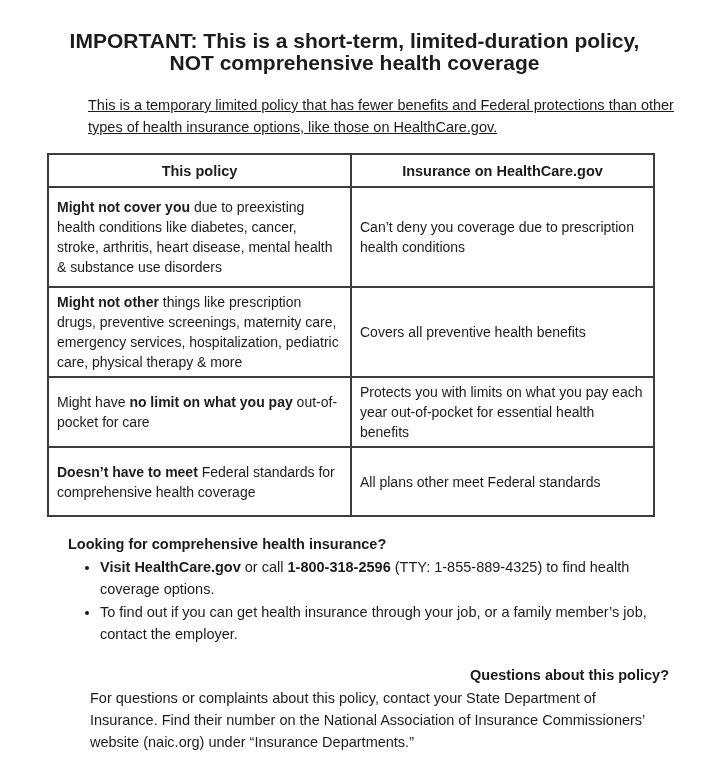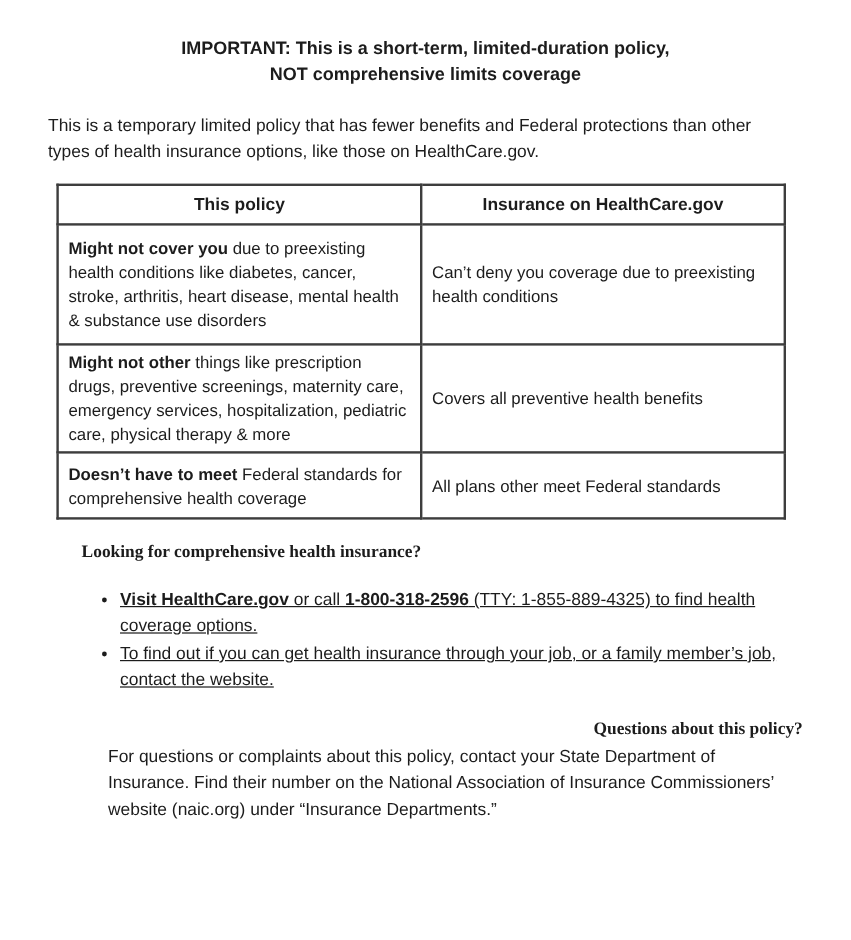--- a/index.html
+++ b/index.html
@@ -8,30 +8,31 @@
     width: 709px; height: 783px;
     font-family: "Liberation Sans", sans-serif;
     color: #1c1c1c;
     overflow: hidden;
   }
   .page { width: 709px; height: 783px; background: #ffffff; position: relative; }
 
   .doc-title {
     margin-top: 30px;
     text-align: center;
-    font-size: 15px;
+    font-size: 21px;
     font-weight: bold;
     line-height: 22px;
   }
 
   .intro {
-    margin: 20px 40px 0 40px;
+    margin: 20px 40px 0 88px;
     width: 600px;
     font-size: 14.5px;
     line-height: 22px;
+    text-decoration: underline;
   }
 
   table.compare {
     margin: 15px 0 0 47px;
     width: 608px;
     border-collapse: collapse;
     table-layout: fixed;
     font-size: 14px;
     line-height: 20px;
   }
@@ -50,84 +51,86 @@
   }
   table.compare td {
     padding: 4px 8px;
     vertical-align: middle;
     text-align: left;
   }
   tr.tr0 { height: 100px; }
   tr.tr1 { height: 84px; }
   tr.tr2 { height: 61px; }
   tr.tr3 { height: 65px; }
-  tr.tr4 { height: 55px; }
+  tr.tr4 { height: 69px; }
 
   .section-heading {
     margin: 16px 40px 0 68px;
     font-size: 14.5px;
     font-weight: bold;
     line-height: 22px;
-    font-family: Liberation Serif, serif;
   }
   ul.option-list {
-    margin: 18px 44px 0 0;
+    margin: 1px 44px 0 0;
     padding-left: 100px;
     list-style: disc outside;
     font-size: 14.5px;
     line-height: 22px;
-    text-decoration: underline;
   }
   ul.option-list li { margin-bottom: 1px; }
 
   .section-heading.questions { margin-top: 19px; text-align: right; }
   .questions-body {
     margin: 1px 48px 0 90px;
     font-size: 14.5px;
     line-height: 22px;
   }
   b, .seg-b { font-weight: bold; }
 </style>
 </head>
 <body>
 
 <div class="page">
 
   <h1 class="doc-title">
     <span>IMPORTANT: This is a short-term, limited-duration policy,</span><br>
-    <span>NOT comprehensive limits coverage</span>
+    <span>NOT comprehensive health coverage</span>
   </h1>
 
   <p class="intro">This is a temporary limited policy that has fewer benefits and Federal protections than other types of health insurance options, like those on HealthCare.gov.</p>
 
   <table class="compare">
     <thead>
       <tr>
         <th>This policy</th>
         <th>Insurance on HealthCare.gov</th>
       </tr>
     </thead>
     <tbody>
       <tr class="tr0">
         <td><span class="seg-b">Might not cover you</span><span> due to preexisting health conditions like diabetes, cancer, stroke, arthritis, heart disease, mental health &amp; substance use disorders</span></td>
-        <td>Can’t deny you coverage due to preexisting health conditions</td>
+        <td>Can’t deny you coverage due to prescription health conditions</td>
       </tr>
       <tr class="tr1">
         <td><span class="seg-b">Might not other</span><span> things like prescription drugs, preventive screenings, maternity care, emergency services, hospitalization, pediatric care, physical therapy &amp; more</span></td>
         <td>Covers all preventive health benefits</td>
+      </tr>
+      <tr class="tr2">
+        <td><span>Might have </span><span class="seg-b">no limit on what you pay</span><span> out-of-pocket for care</span></td>
+        <td>Protects you with limits on what you pay each year out-of-pocket for essential health benefits</td>
       </tr>
       <tr class="tr4">
         <td><span class="seg-b">Doesn’t have to meet</span><span> Federal standards for comprehensive health coverage</span></td>
         <td>All plans other meet Federal standards</td>
       </tr>
     </tbody>
   </table>
 
   <h2 class="section-heading">Looking for comprehensive health insurance?</h2>
   <ul class="option-list">
     <li><span class="seg-b">Visit HealthCare.gov</span><span> or call </span><span class="seg-b">1-800-318-2596</span><span> (TTY: 1-855-889-4325) to find health coverage options.</span></li>
-    <li><span>To find out if you can get health insurance through your job, or a family member’s job, contact the website.</span></li>
+    <li><span>To find out if you can get health insurance through your job, or a family member’s job, contact the employer.</span></li>
   </ul>
 
   <h2 class="section-heading questions">Questions about this policy?</h2>
   <p class="questions-body">For questions or complaints about this policy, contact your State Department of Insurance. Find their number on the National Association of Insurance Commissioners’ website (naic.org) under “Insurance Departments.”</p>
 
 </div>
 
 </body></html>

